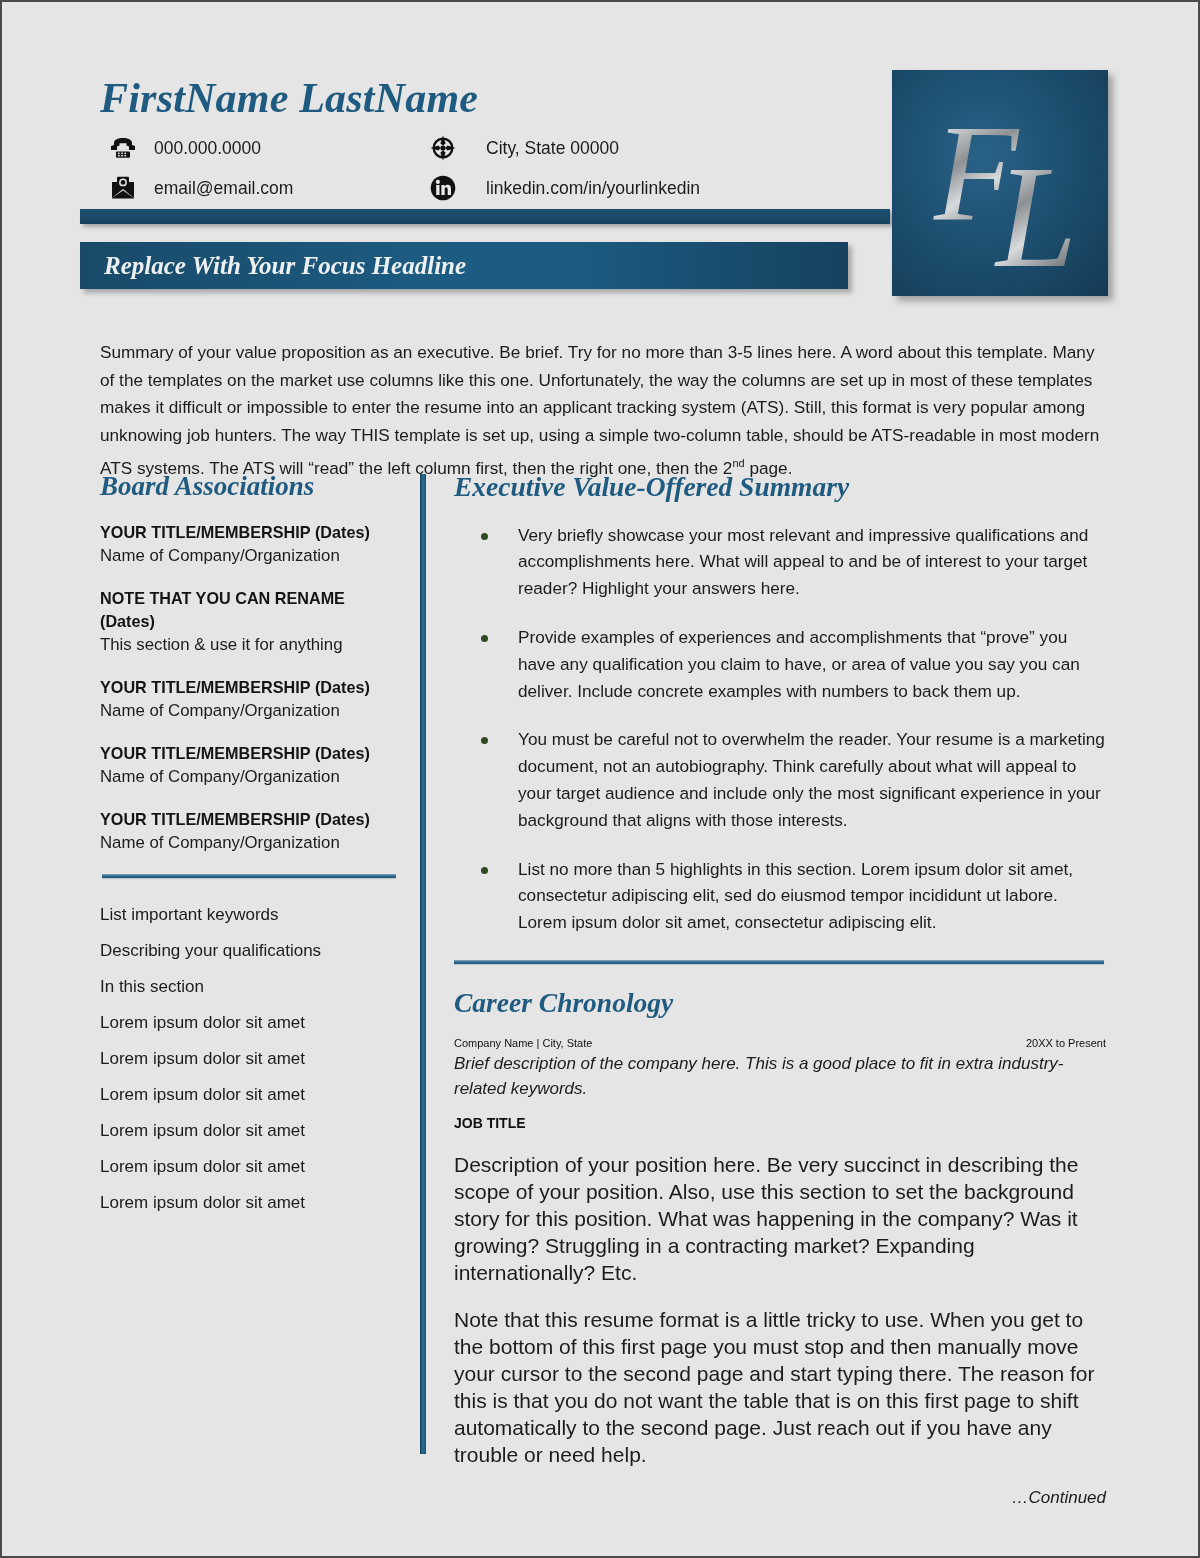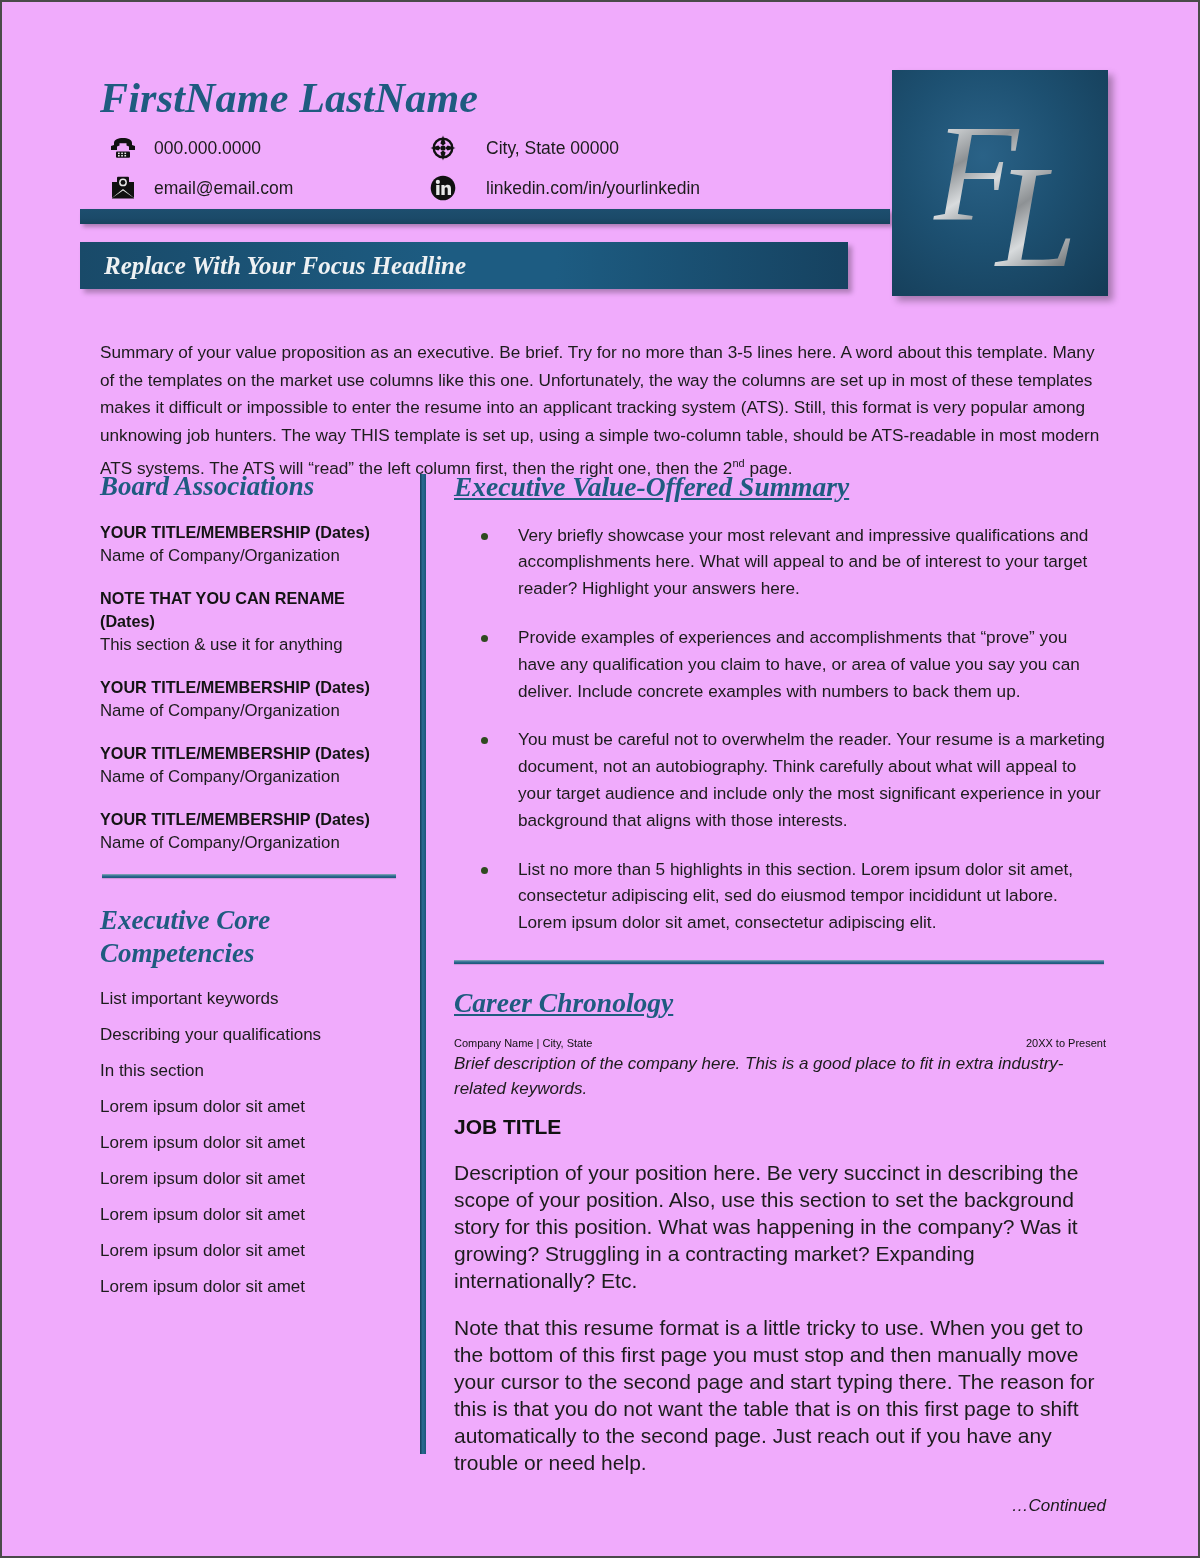--- a/index.html
+++ b/index.html
@@ -4,21 +4,21 @@
 <style>
   html, body {
     margin: 0;
     padding: 0;
     background: #ffffff;
   }
   .page {
     position: relative;
     width: 1200px;
     height: 1558px;
-    background: #f0abfc;
+    background: #e5e5e5;
     box-sizing: border-box;
     border: 2px solid #4a4a4a;
     overflow: hidden;
     font-family: "Liberation Sans", sans-serif;
     color: #1a1a1a;
   }
 
   
   .header {
     position: absolute;
@@ -157,21 +157,21 @@
 
   .section-head {
     font-family: "Liberation Serif", serif;
     font-style: italic;
     font-weight: bold;
     font-size: 27px;
     color: #1f5b80;
     line-height: 1.22;
     margin: 0 0 18px 0;
   }
-  .right-col .section-head { font-size: 27.5px; text-decoration: underline; }
+  .right-col .section-head { font-size: 27.5px; }
 
   
   .board-entry { margin-bottom: 20px; }
   .board-entry .line1 {
     font-size: 16.2px;
     line-height: 23px;
     color: #141414;
   }
   .board-entry .line1 b { font-weight: bold; }
   .board-entry .line1 .dates { font-weight: bold; }
@@ -231,21 +231,21 @@
   }
   .job-desc {
     font-style: italic;
     font-size: 17px;
     line-height: 25px;
     color: #1c1c1c;
     margin: 0 0 14px 0;
   }
   .job-title {
     font-weight: bold;
-    font-size: 21px;
+    font-size: 14px;
     color: #111;
     margin-bottom: 20px;
   }
   .job-para {
     font-size: 21px;
     line-height: 27px;
     color: #1c1c1c;
     margin: 4px 0 20px 0;
   }
   .continued {
@@ -378,21 +378,20 @@
         <div class="line2">Name of Company/Organization</div>
       </div>
       <div class="board-entry">
         <div class="line1"><b>YOUR TITLE/MEMBERSHIP</b> <span class="dates">(Dates)</span></div>
         <div class="line2">Name of Company/Organization</div>
       </div>
     </div>
 
     <div class="hr-blue"></div>
 
-    <h2 class="section-head">Executive Core Competencies</h2>
 
     <ul class="comp-list">
       <li>List important keywords</li>
       <li>Describing your qualifications</li>
       <li>In this section</li>
       <li>Lorem ipsum dolor sit amet</li>
       <li>Lorem ipsum dolor sit amet</li>
       <li>Lorem ipsum dolor sit amet</li>
       <li>Lorem ipsum dolor sit amet</li>
       <li>Lorem ipsum dolor sit amet</li>

